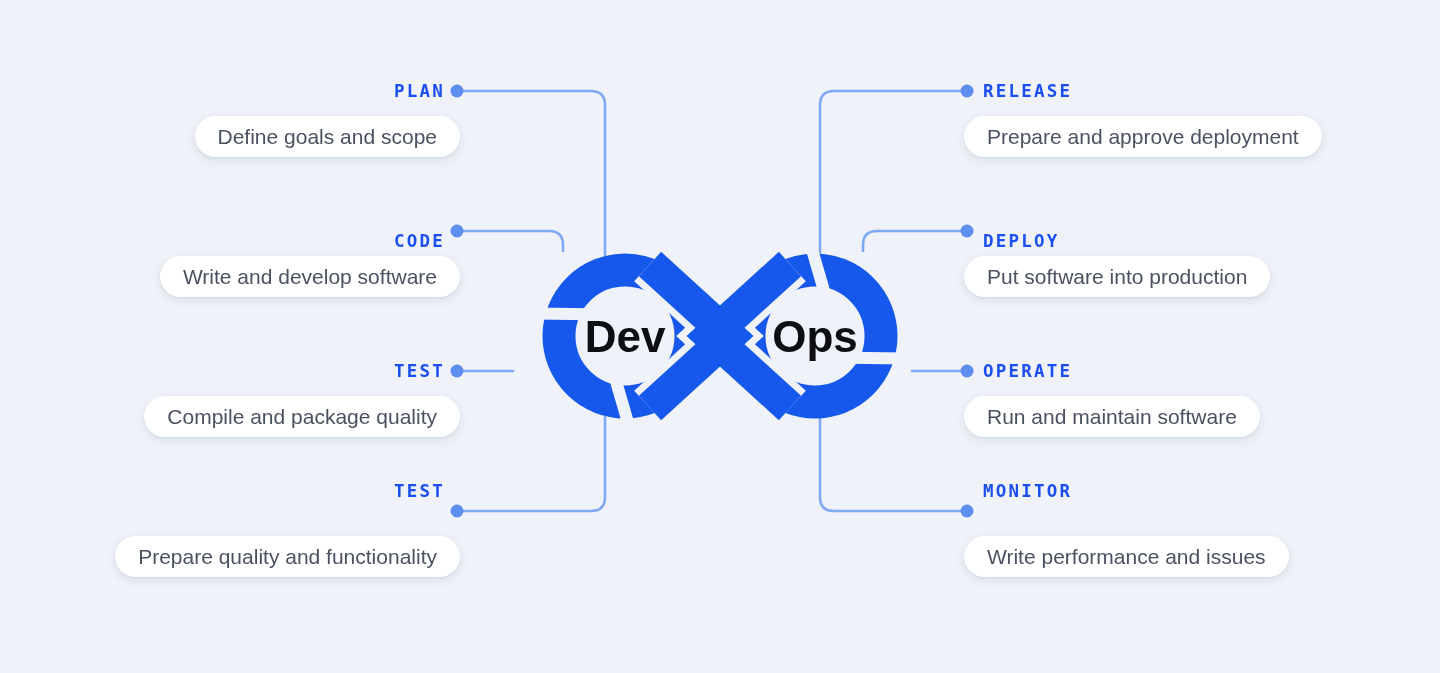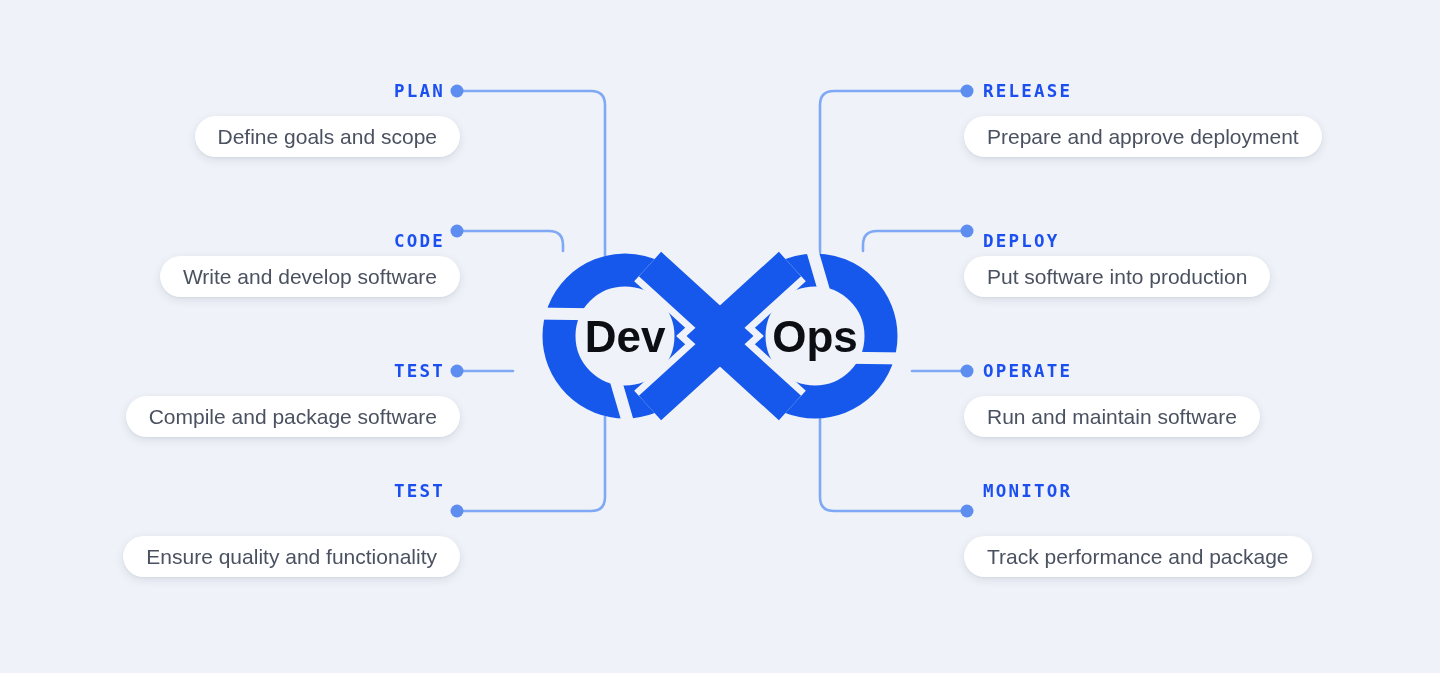--- a/index.html
+++ b/index.html
@@ -96,36 +96,36 @@
   <circle cx="967" cy="511" r="6.5"></circle>
 </svg>
 
 <div class="stage-label left left-label row1-label">PLAN</div>
 <div class="pill left-pill row1-pill"><span>Define goals and scope</span></div>
 
 <div class="stage-label left left-label row2-label">CODE</div>
 <div class="pill left-pill row2-pill"><span>Write and develop software</span></div>
 
 <div class="stage-label left left-label row3-label">TEST</div>
-<div class="pill left-pill row3-pill"><span>Compile and package software</span></div>
+<div class="pill left-pill row3-pill"><span>Compile and package quality</span></div>
 
 <div class="stage-label left left-label row4-label">TEST</div>
-<div class="pill left-pill row4-pill"><span>Ensure quality and functionality</span></div>
+<div class="pill left-pill row4-pill"><span>Prepare quality and functionality</span></div>
 
 <div class="stage-label right-label row1-label">RELEASE</div>
 <div class="pill right-pill row1-pill"><span>Prepare and approve deployment</span></div>
 
 <div class="stage-label right-label row2-label">DEPLOY</div>
 <div class="pill right-pill row2-pill"><span>Put software into production</span></div>
 
 <div class="stage-label right-label row3-label">OPERATE</div>
 <div class="pill right-pill row3-pill"><span>Run and maintain software</span></div>
 
 <div class="stage-label right-label row4-label">MONITOR</div>
-<div class="pill right-pill row4-pill"><span>Track performance and package</span></div>
+<div class="pill right-pill row4-pill"><span>Write performance and issues</span></div>
 
 <svg class="logo-svg" viewBox="-12 -12 378 191" aria-hidden="true">
 
   <circle class="ring" cx="82" cy="83" r="66"></circle>
   <circle class="ring" cx="272" cy="83" r="66"></circle>
 
   <line class="notch" x1="48.5" y1="61.2" x2="-8.2" y2="60.5"></line>
   <line class="notch" x1="71" y1="121.5" x2="86.9" y2="175.9"></line>
   <line class="notch" x1="283" y1="44.5" x2="267.1" y2="-9.9"></line>
   <line class="notch" x1="305.5" y1="104.8" x2="362.2" y2="105.5"></line>

